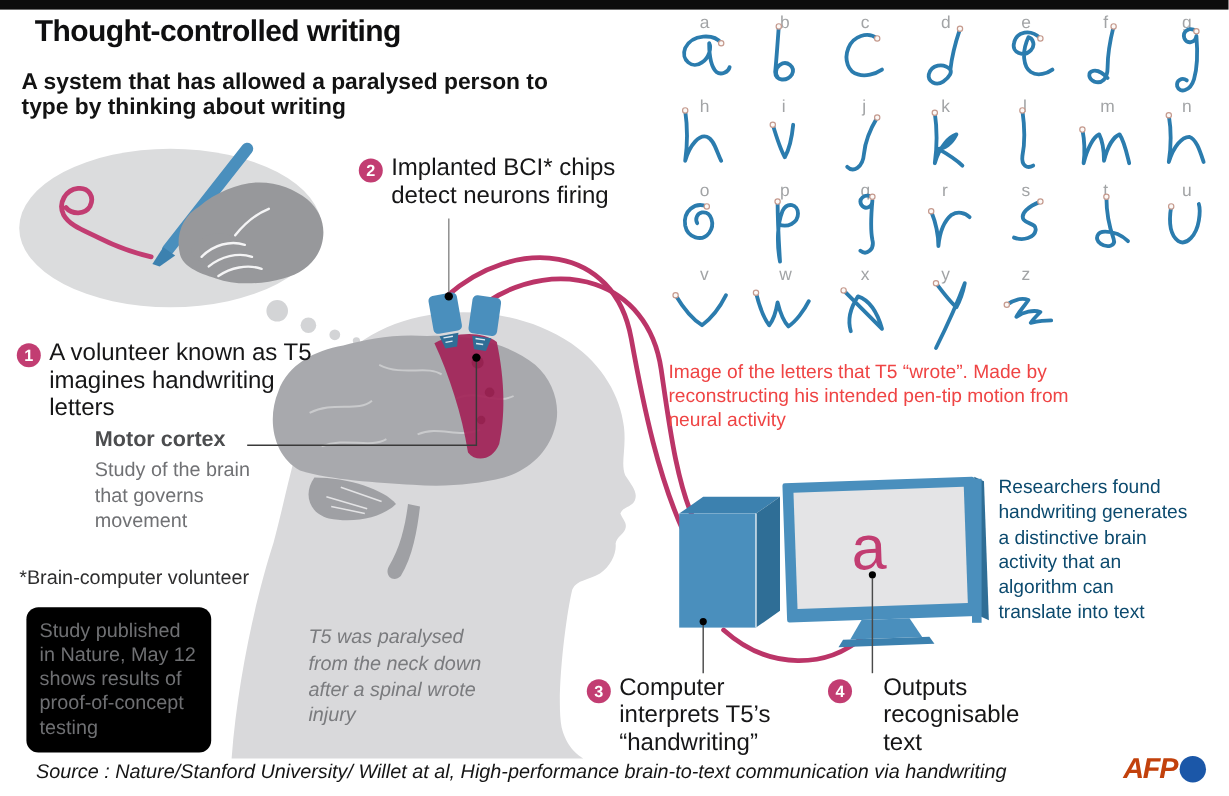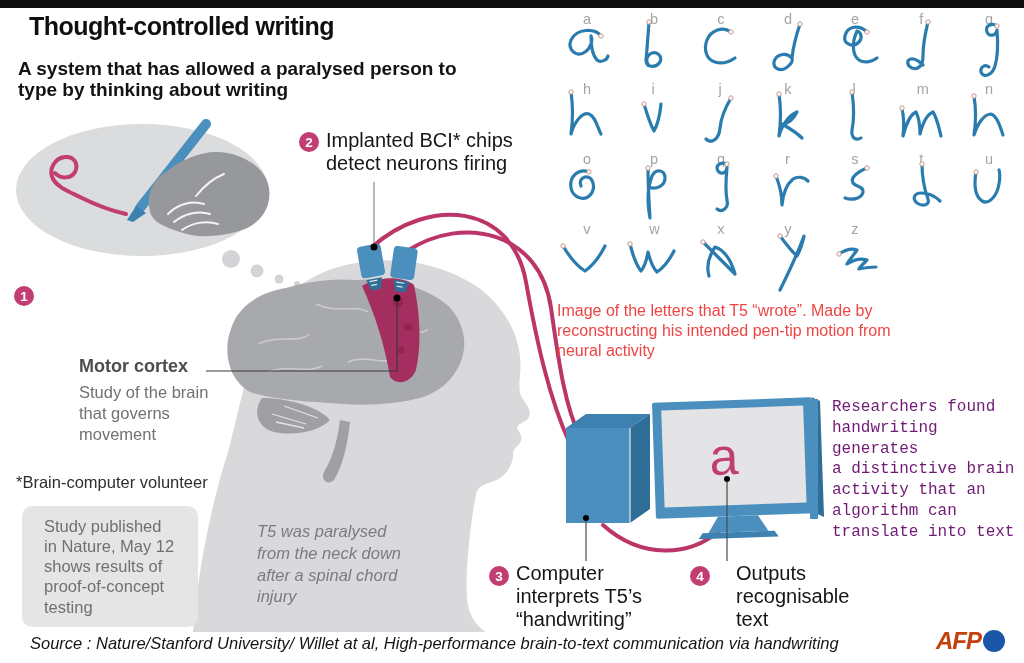--- a/index.html
+++ b/index.html
@@ -8,25 +8,25 @@
   .abs{position:absolute;}
   #topbar{left:0;top:0;width:1024px;height:8px;background:#0d0d0d;}
   #title{left:29px;top:12px;font-size:25px;font-weight:bold;letter-spacing:-0.5px;color:#0f0f10;}
   #subtitle{left:18px;top:58px;font-size:19px;font-weight:bold;line-height:1.13;color:#131313;white-space:pre-line;}
   .step-num{width:20px;height:20px;border-radius:50%;background:#C23D72;color:#fff;
             font-size:13.5px;font-weight:bold;display:flex;align-items:center;justify-content:center;}
   .step-text{font-size:20px;line-height:1.15;color:#161617;white-space:pre-line;}
   #mc-label{left:79px;top:356px;font-size:18px;font-weight:bold;color:#4c4d4f;}
   #mc-desc{left:79px;top:382px;font-size:16.5px;line-height:1.27;color:#707174;white-space:pre-line;}
   #footnote{left:16px;top:473px;font-size:16.5px;color:#2e2e2f;}
-  #studybox{left:22px;top:506px;width:132px;background:#e5e5e5;border-radius:10px;
-            padding:10px 22px;font-size:16.5px;line-height:1.22;color:#6f7073;white-space:pre-line;}
+  #studybox{left:22px;top:506px;width:132px;background:#000000;border-radius:10px;
+            padding:10px 11px;font-size:16.5px;line-height:1.22;color:#6f7073;white-space:pre-line;}
   #patient{left:257px;top:521px;font-size:16.5px;font-style:italic;line-height:1.32;color:#7a7b7e;white-space:pre-line;}
   #caption{left:557px;top:301px;width:410px;font-size:16px;line-height:1.25;color:#ef4444;white-space:pre-line;}
-  #research{left:832px;top:397px;font-size:16px;line-height:1.3;color:#701a75;white-space:pre-line;font-family:Liberation Mono, monospace;}
+  #research{left:832px;top:397px;font-size:16px;line-height:1.3;color:#0c4a6e;white-space:pre-line;}
   #source{left:30px;top:634px;font-size:16.5px;font-style:italic;color:#151515;}
   #afp{left:936px;top:627px;display:flex;align-items:center;}
   #afp .t{font-size:24px;font-weight:bold;font-style:italic;color:#c2410c;letter-spacing:-1px;}
   #afp .c{width:22px;height:22px;border-radius:50%;background:#1b57a8;margin-left:2px;}
   #alpha{left:552px;top:10px;width:470px;display:grid;grid-template-columns:repeat(7,67px);
          grid-auto-rows:70px;}
   .cell{position:relative;}
   .cell .lab{position:absolute;top:1px;left:50%;transform:translateX(-30%);
              font-size:14.5px;color:#a2a4a6;}
   .cell svg{position:absolute;left:3px;top:8px;overflow:visible;}
@@ -317,20 +317,23 @@
         </svg>
       </div>
     </div>
 
   <div id="topbar" class="abs"></div>
   <div id="title" class="abs">Thought-controlled writing</div>
   <div id="subtitle" class="abs">A system that has allowed a paralysed person to
 type by thinking about writing</div>
 
   <div class="abs step-num" style="left:14px;top:286px;">1</div>
+  <div class="abs step-text" style="left:41px;top:283px;">A volunteer known as T5
+imagines handwriting
+letters</div>
 
   <div class="abs step-num" style="left:299px;top:132px;">2</div>
   <div class="abs step-text" style="left:326px;top:129px;">Implanted BCI* chips
 detect neurons firing</div>
 
   <div class="abs step-num" style="left:489px;top:566px;">3</div>
   <div class="abs step-text" style="left:516px;top:562px;">Computer
 interprets T5’s
 “handwriting”</div>
 
@@ -345,21 +348,21 @@
 movement</div>
 
   <div id="footnote" class="abs">*Brain-computer volunteer</div>
   <div id="studybox" class="abs">Study published
 in Nature, May 12
 shows results of
 proof-of-concept
 testing</div>
   <div id="patient" class="abs">T5 was paralysed
 from the neck down
-after a  spinal chord
+after a  spinal wrote
 injury</div>
 
   <div id="caption" class="abs">Image of the letters that T5 “wrote”.  Made by
 reconstructing his intended pen-tip motion from
 neural activity</div>
   <div id="research" class="abs">Researchers found
 handwriting generates
 a distinctive brain
 activity that  an
 algorithm can

